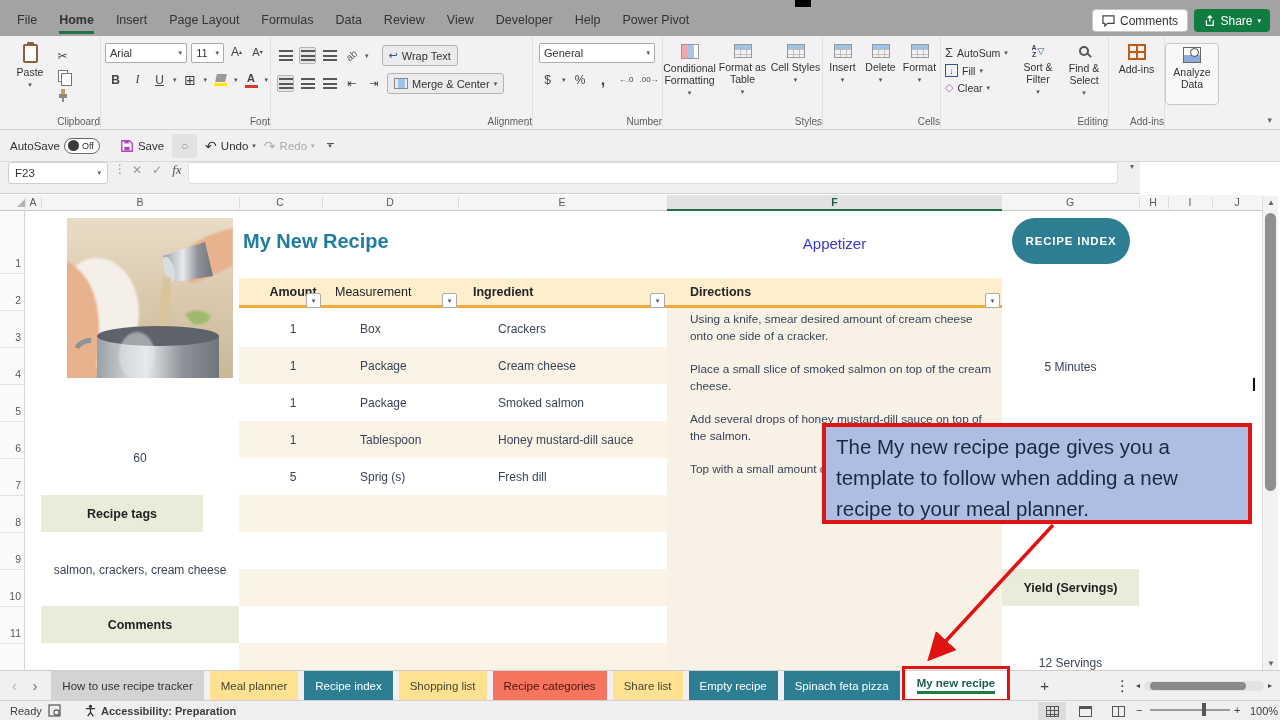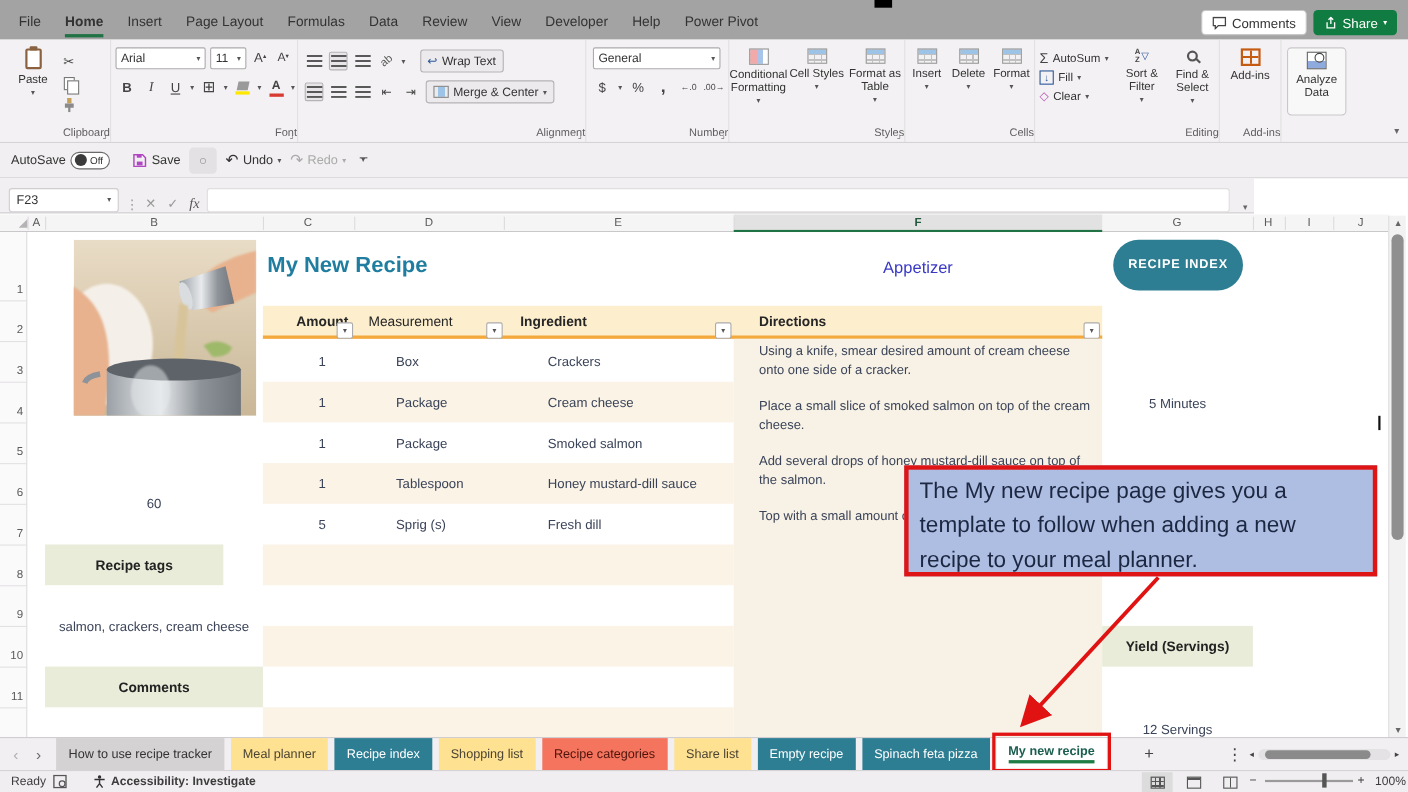--- a/index.html
+++ b/index.html
@@ -62,21 +62,21 @@
   .i-dn{width:13px;height:13px;border:1px solid #2b579a;color:#2b579a;font-size:9px;display:inline-flex;align-items:center;justify-content:center}
   .azcol{display:inline-flex;flex-direction:column;font-size:7px;font-weight:bold;color:#444;line-height:1}
   
   .qat{position:absolute;left:0;top:130px;width:1280px;height:32px;background:#f1eff1;border-bottom:1px solid #dad8da;display:flex;align-items:center;gap:8px;padding-left:10px;font-size:11.5px;color:#333}
   .toggle{width:36px;height:16px;border:1px solid #6a6a6a;border-radius:9px;display:inline-flex;align-items:center;gap:3px;padding:0 3px;background:#fff}
   .knob{width:11px;height:11px;border-radius:50%;background:#3b3b3b}
   .toggle span{font-size:9px}
   .greybtn{width:25px;height:24px;background:#e3e1e3;border-radius:4px;display:inline-flex;align-items:center;justify-content:center;color:#8a8a8a;font-size:12px}
   .qitem{display:inline-flex;align-items:center;gap:4px}
   .dim{color:#aaa}
-  .fbar{position:absolute;left:0;top:162px;width:1140px;height:32px;background:#f1eff1;border-bottom:1px solid #d0ced0;display:flex;align-items:flex-end;padding-left:8px;gap:6px}
+  .fbar{position:absolute;left:0;top:162px;width:1140px;height:32px;background:#f1eff1;border-bottom:1px solid #d0ced0;display:flex;align-items:flex-start;padding-left:8px;gap:6px}
   .namebox{width:100px;height:22px;background:#fff;border:1px solid #d0cecf;border-radius:3px;display:flex;align-items:center;justify-content:space-between;padding:0 6px;font-size:11.5px}
   .fxbtns{display:flex;align-items:center;gap:10px;color:#9a9a9a;font-size:12px}
   .fx{font-family:"Liberation Serif","DejaVu Serif",serif;font-style:italic;color:#555;font-size:13px}
   .finput{flex:1;height:22px;background:#fff;border:1px solid #e0dede;border-radius:3px;margin-right:6px}
   
   .colhead{position:absolute;left:0;top:195px;width:1262px;height:16px;background:#f6f5f6;border-bottom:1px solid #c9c7c9;font-size:10.5px;color:#5a5a5a}
   .colhead .letter{position:absolute;top:1px;transform:translateX(-50%)}
   .cdiv{position:absolute;top:2px;width:1px;height:12px;background:#dcdadc}
   .fsel{position:absolute;left:667px;top:0;width:335px;height:16px;background:#e2e2e2;border-bottom:2px solid var(--excel_green)}
   .fsel span{position:absolute;left:50%;transform:translateX(-50%);top:1px;color:#20593c;font-weight:bold}
@@ -287,26 +287,26 @@
 
   <div class="rgroup" style="width:160px">
     <div class="rbody" style="justify-content:center">
       <div class="bigbtn">
         <span class="i-cf"></span>
         <span>Conditional Formatting</span>
           <span class="chev">▾</span>
       </div>
       <div class="bigbtn">
         <span class="i-grid"></span>
-        <span>Cell Styles</span>
+        <span>Format as Table</span>
           <span class="chev">▾</span>
       </div>
       <div class="bigbtn">
         <span class="i-grid"></span>
-        <span>Format as Table</span>
+        <span>Cell Styles</span>
           <span class="chev">▾</span>
       </div>
     </div>
     <div class="glabel">Styles</div>
     <span class="launcher">⌟</span>
   </div>
 
   <div class="rgroup" style="width:118px">
     <div class="rbody" style="justify-content:center">
       <div class="bigbtn" style="width:38px">
@@ -371,21 +371,21 @@
     <div class="rbody" style="justify-content:center">
       <div class="bigbtn">
         <span class="i-addins"></span>
         <span>Add-ins</span>
       </div>
     </div>
     <div class="glabel">Add-ins</div>
   </div>
 
   <div class="rgroup" style="width:64px;border-right:none">
-    <div class="rbody" style="justify-content:center;padding-top:2px">
+    <div class="rbody" style="justify-content:flex-start;padding-top:2px">
       <div class="bigbtn" style="border:1px solid #c9c7c9;border-radius:4px;background:#f9f8f9;height:62px">
         <span class="i-analyze"></span>
         <span>Analyze Data</span>
       </div>
     </div>
   </div>
   <span style="position:absolute;right:8px;bottom:4px;font-size:9px;color:#666">▾</span>
 </div>
 
 <div class="qat">
@@ -637,21 +637,21 @@
         <rect x="1" y="1" width="11" height="11" fill="none" stroke="#555" stroke-width="1.2"></rect>
         <circle cx="8.5" cy="8.5" r="2.6" fill="none" stroke="#555" stroke-width="1.1"></circle>
       </svg>
   </span>
   <span class="abs" style="left:84px;top:3px">
     <svg width="13" height="13" viewBox="0 0 14 14">
         <circle cx="7" cy="2.5" r="1.7" fill="#333"></circle>
         <path d="M2 5 h10 M7 5 v4 M7 9 l-3 4 M7 9 l3 4" stroke="#333" stroke-width="1.4" fill="none"></path>
       </svg>
   </span>
-  <span class="abs" style="left:101px;top:4px;font-weight:600">Accessibility: Investigate</span>
+  <span class="abs" style="left:101px;top:4px;font-weight:600">Accessibility: Preparation</span>
   <span class="viewicon" style="left:1038px;background:#dcdcdc">
       <span class="vi grid"></span>
     </span>
   <span class="viewicon" style="left:1071px">
       <span class="vi page"></span>
     </span>
   <span class="viewicon" style="left:1104px">
       <span class="vi brk"></span>
     </span>
   <span class="abs" style="left:1136px;top:3px">−</span>

